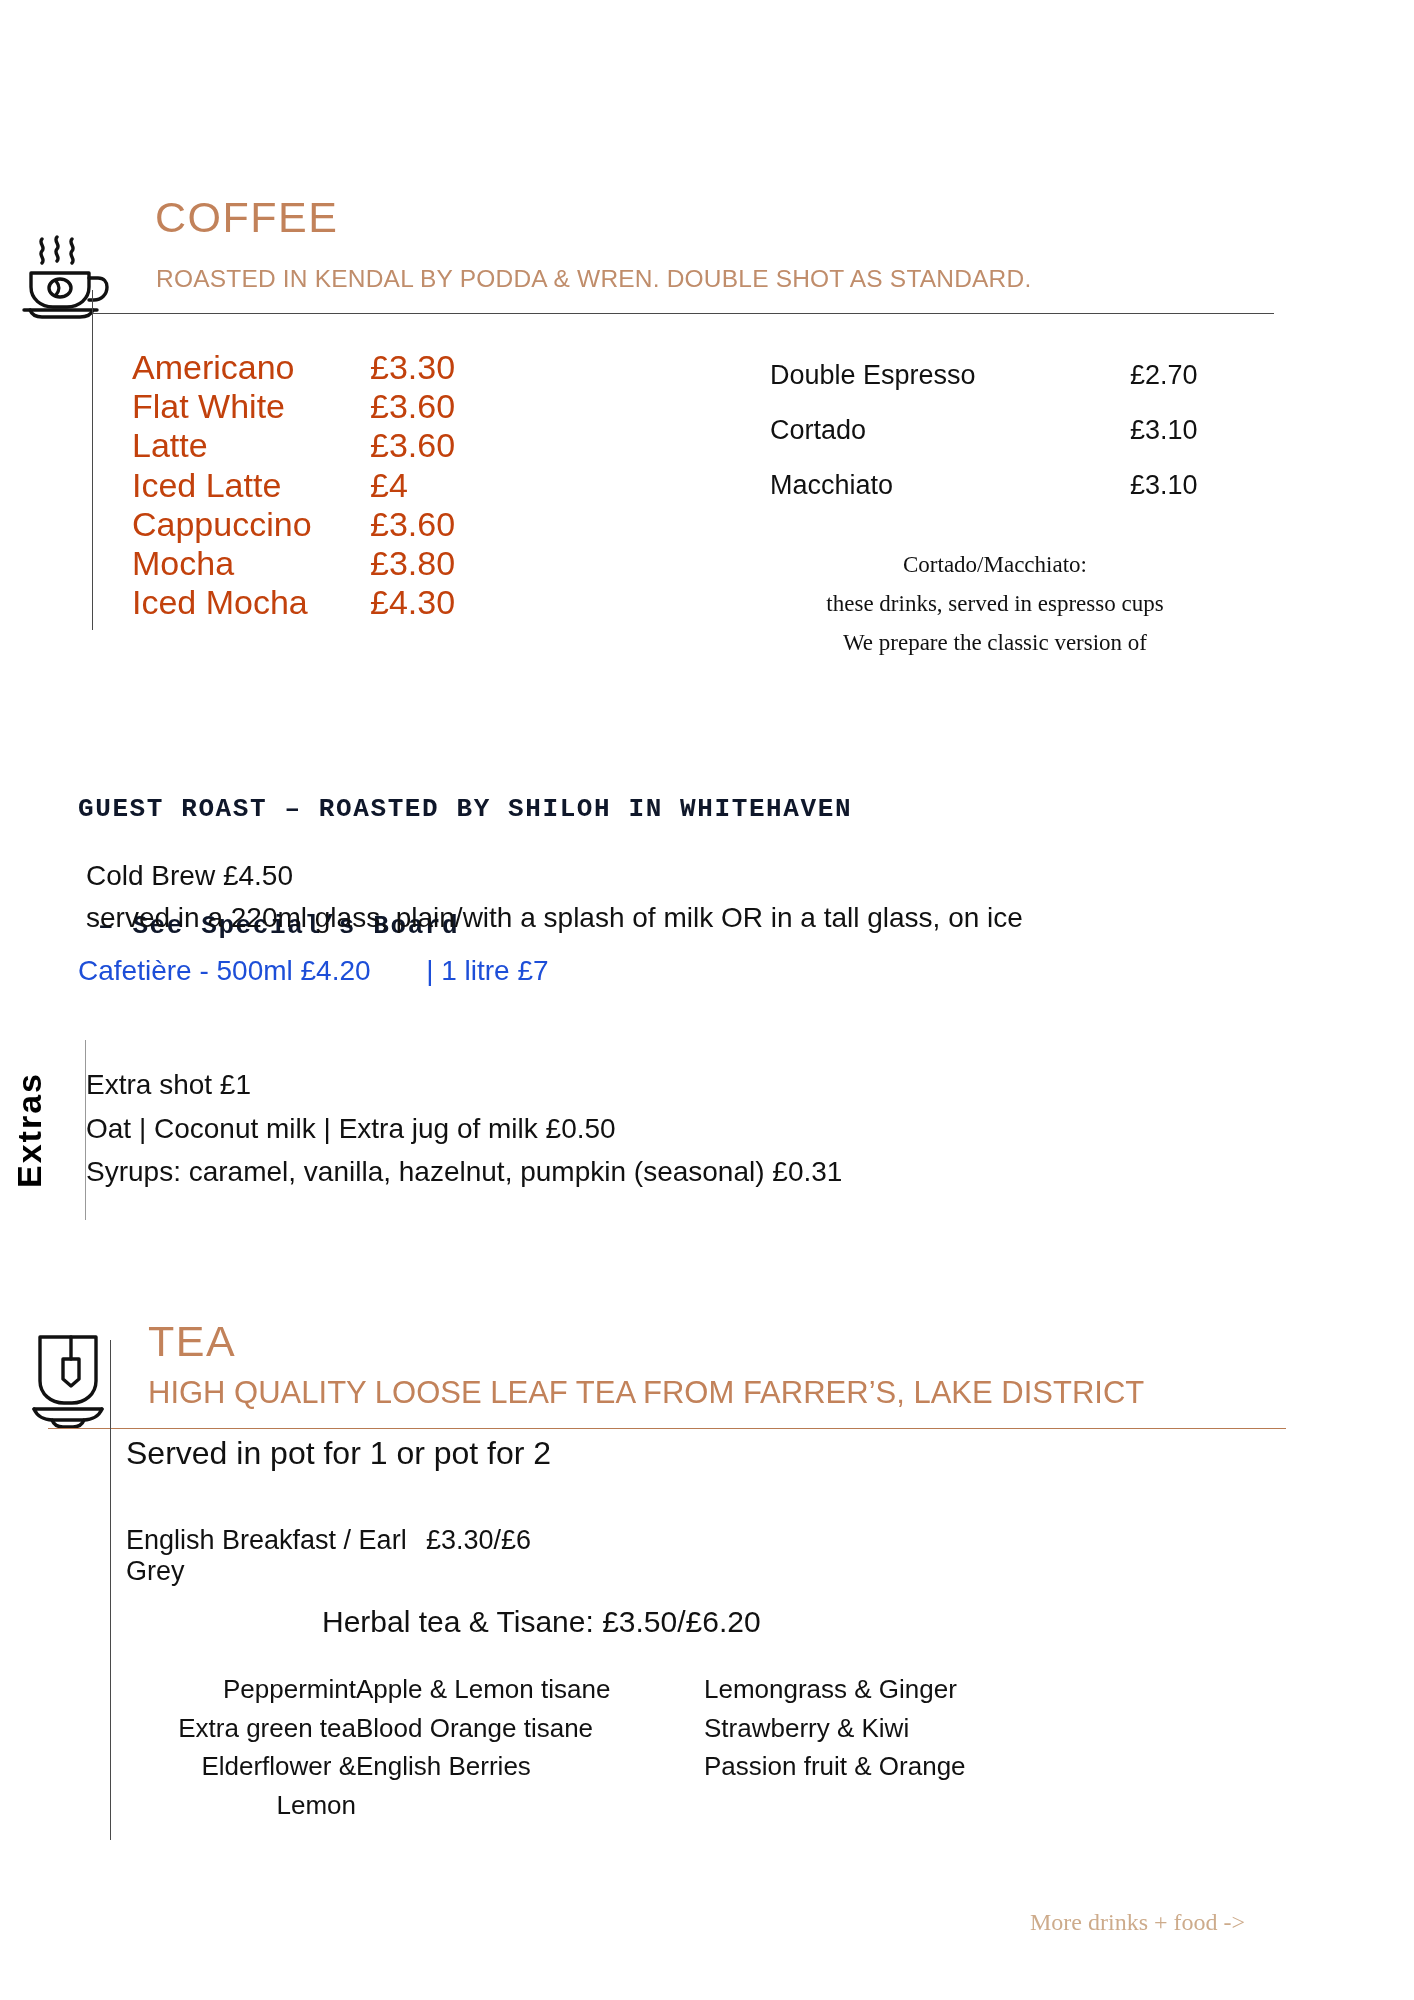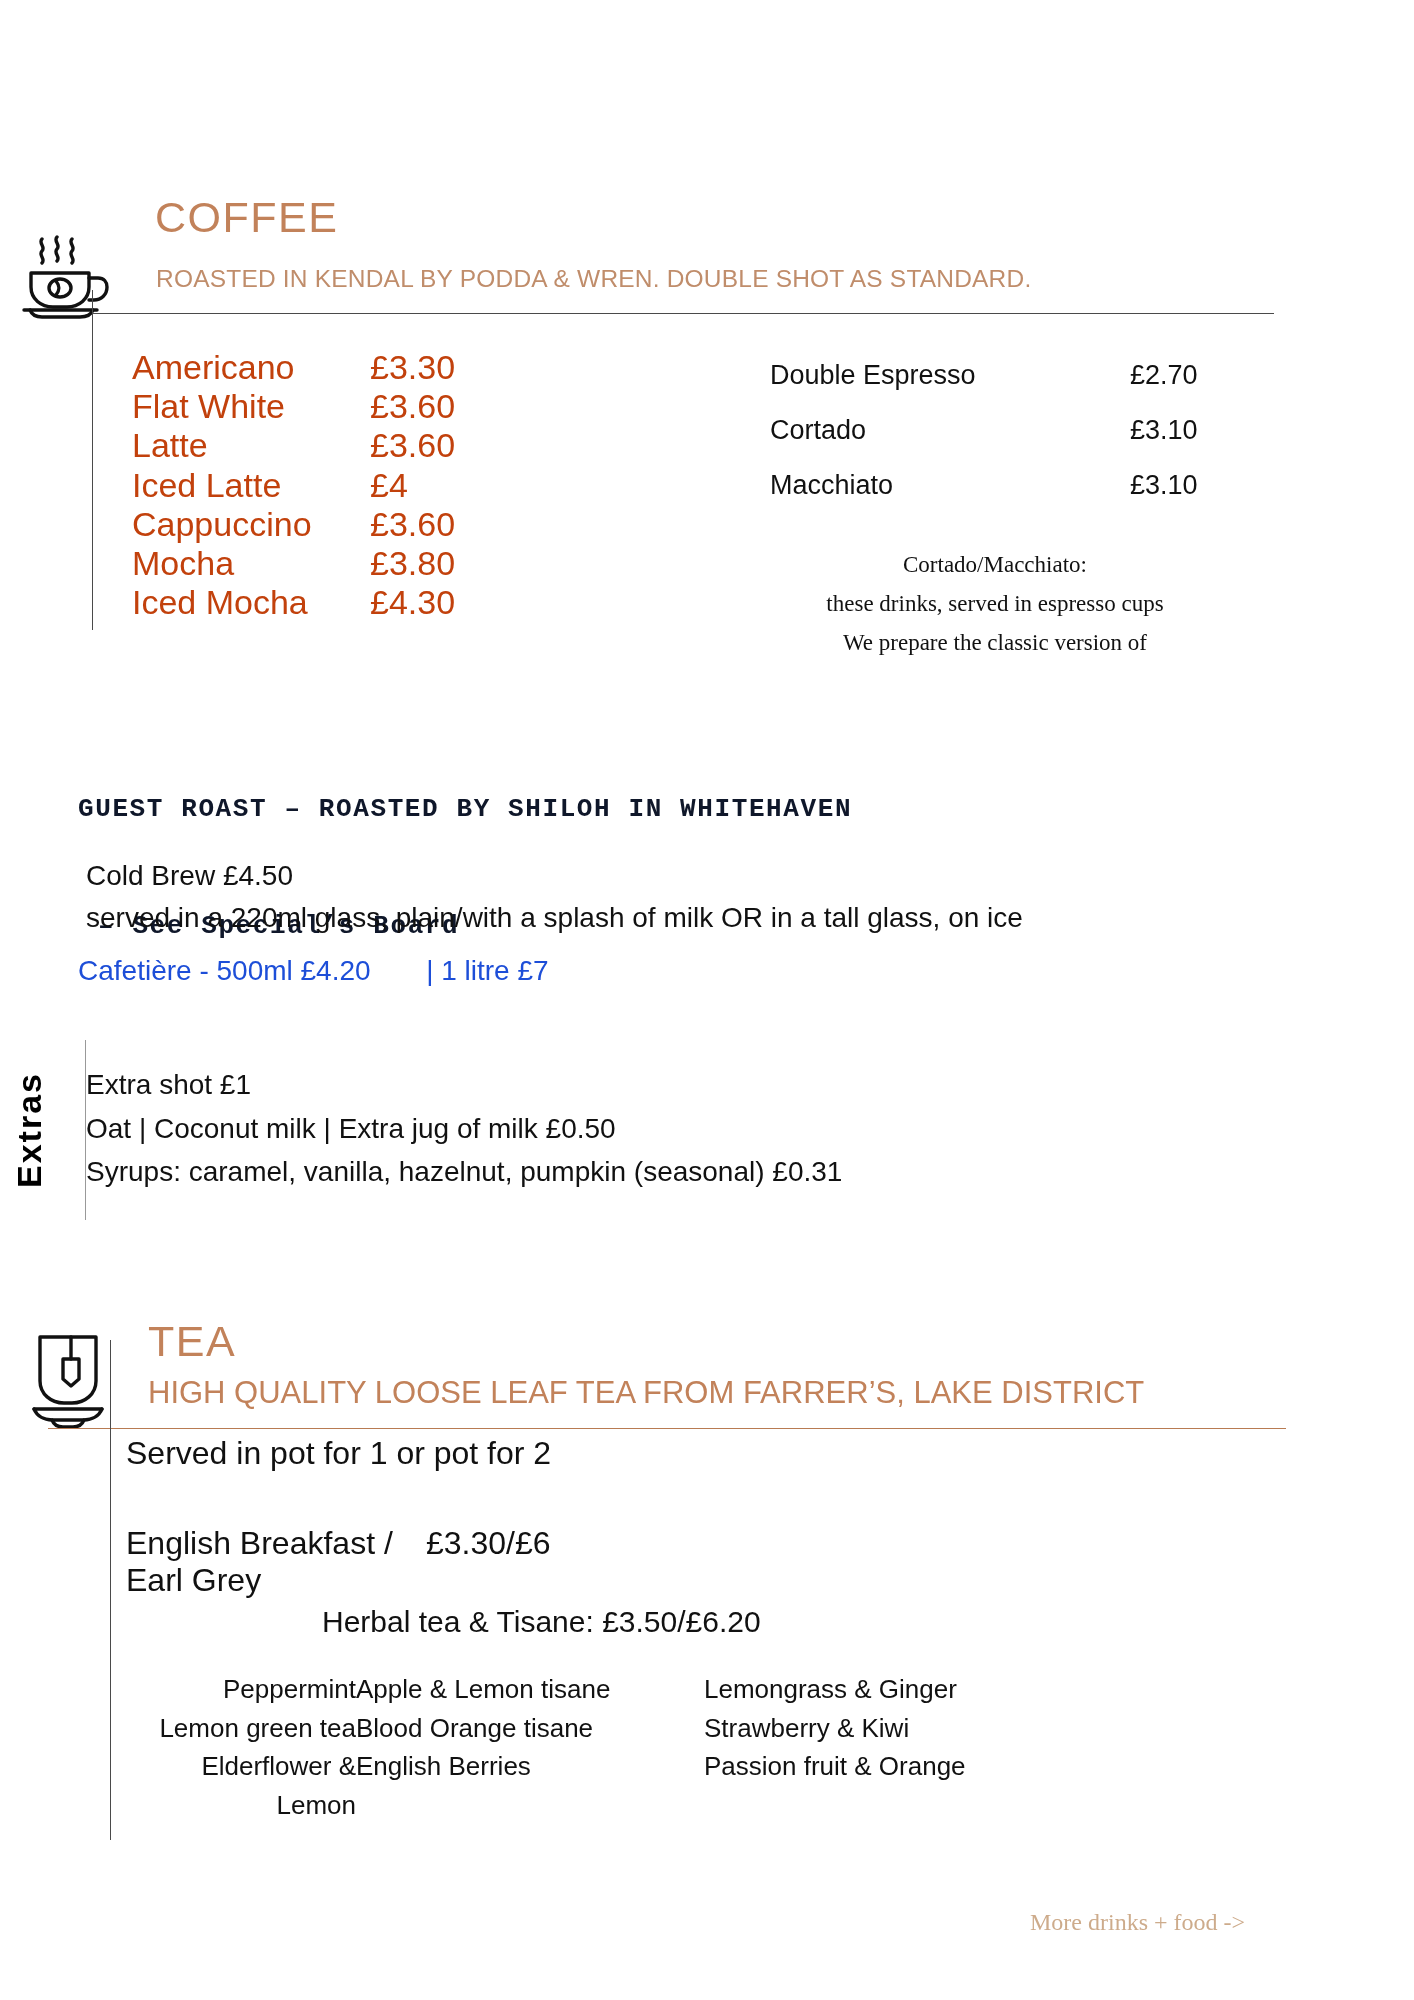--- a/index.html
+++ b/index.html
@@ -210,21 +210,21 @@
     position: absolute;
     left: 126px;
     top: 1435px;
     font-size: 32px;
     color: #111;
   }
   .tea-breakfast {
     position: absolute;
     left: 126px;
     top: 1525px;
-    font-size: 32px;
+    font-size: 27px;
     color: #111;
     display: flex;
   }
   .tea-breakfast .nm { width: 300px; }
   .tea-herbal {
     position: absolute;
     left: 322px;
     top: 1605px;
     font-size: 30px;
     color: #111;
@@ -372,21 +372,21 @@
   <div class="tea-breakfast">
     <span class="nm">English Breakfast  / Earl Grey</span>
     <span class="pr">£3.30/£6</span>
   </div>
 
   <div class="tea-herbal">Herbal tea &amp; Tisane: £3.50/£6.20</div>
 
   <div class="tea-grid">
     <div class="col c1">
       <div>Peppermint</div>
-      <div>Lemon green tea</div>
+      <div>Extra green tea</div>
       <div>Elderflower &amp; Lemon</div>
     </div>
     <div class="col c2">
       <div>Apple &amp; Lemon tisane</div>
       <div>Blood Orange tisane</div>
       <div>English Berries</div>
     </div>
     <div class="col c3">
       <div>Lemongrass &amp; Ginger</div>
       <div>Strawberry &amp; Kiwi</div>

